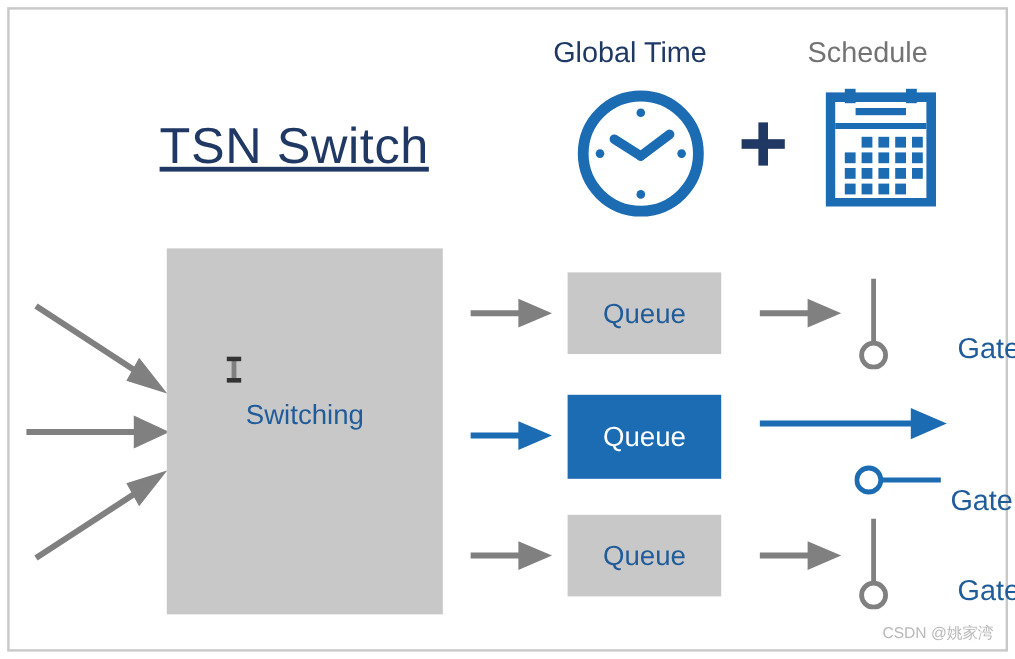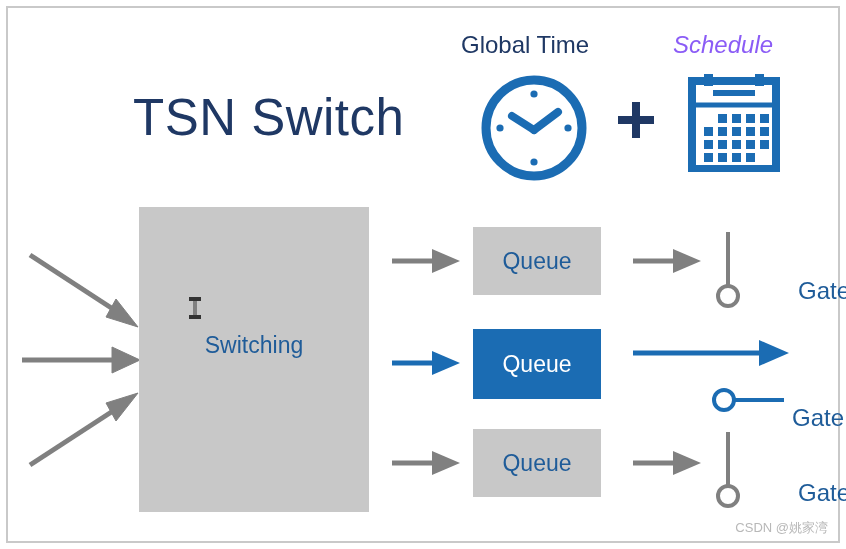--- a/index.html
+++ b/index.html
@@ -26,42 +26,42 @@
     height: 537px;
     border: 2px solid #c9c9c9;
     box-sizing: border-box;
     background: #ffffff;
   }
 
   
   .title-tsn {
     position: absolute;
     left: 133px;
-    top: 88px;
-    font-size: 51px;
+    top: 98px;
+    font-size: 42px;
     color: #1f3864;
     letter-spacing: 0.5px;
     white-space: nowrap;
+    text-decoration: underline;
   }
   .label-global-time {
     position: absolute;
     left: 461px;
     top: 31px;
     font-size: 24px;
     color: #1f3864;
     white-space: nowrap;
   }
   .label-schedule {
     position: absolute;
     left: 673px;
     top: 31px;
     font-size: 24px;
-    color: #8b5cf6;
-    white-space: nowrap;
-    font-style: italic;
+    color: #737373;
+    white-space: nowrap;
   }
 
   
   .clock-icon {
     position: absolute;
     left: 478px;
     top: 72px;
     width: 112px;
     height: 112px;
   }

